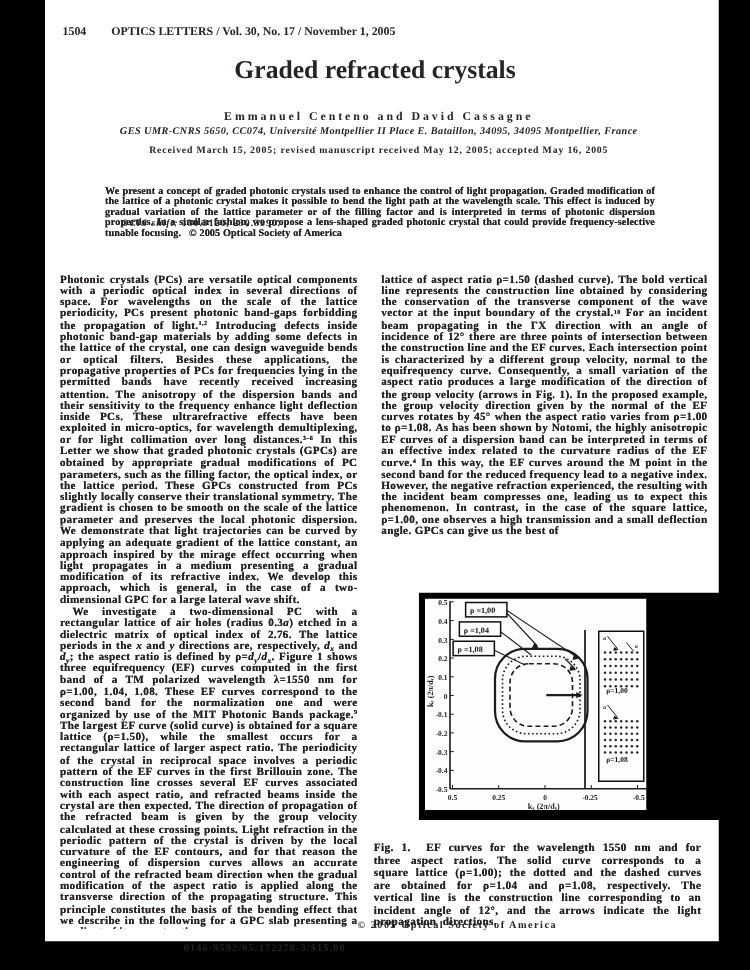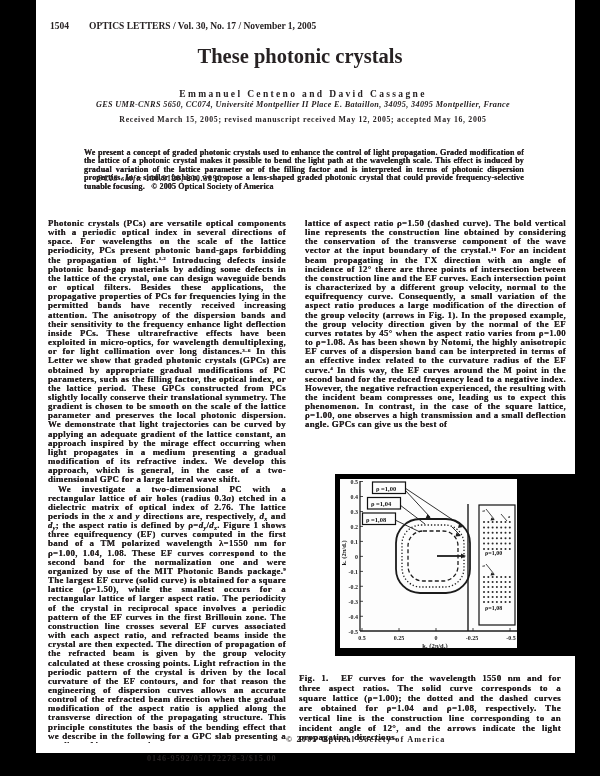--- a/index.html
+++ b/index.html
@@ -17,21 +17,21 @@
 <div class="abs" style="left:0;top:0;width:36px;height:776px;background:#000;"></div>
 
 <div class="abs" style="left:575px;top:0;width:25px;height:776px;background:#000;"></div>
 
 <div class="abs" style="left:0;top:753px;width:600px;height:23px;background:#000;"></div>
 
 <div class="abs" style="left:50px;top:21px;font-size:9.5px;font-weight:bold;">1504</div>
 
 <div class="abs" style="left:89px;top:21px;font-size:9.5px;font-weight:bold;">OPTICS LETTERS / Vol. 30, No. 17 / November 1, 2005</div>
 
-<div class="abs" style="left:0;top:45px;width:600px;text-align:center;font-size:20.5px;font-weight:bold;">These photonic crystals</div>
+<div class="abs" style="left:0;top:45px;width:600px;text-align:center;font-size:20.5px;font-weight:bold;">Graded refracted crystals</div>
 
 <div class="abs" style="left:0;top:89px;width:606px;text-align:center;font-size:9.5px;font-weight:bold;letter-spacing:2.35px;">Emmanuel Centeno and David Cassagne</div>
 
 <div class="abs" style="left:0;top:100px;width:606px;text-align:center;font-size:8.2px;font-weight:bold;font-style:italic;letter-spacing:0.35px;">GES UMR-CNRS 5650, CC074, Université  Montpellier II Place E. Bataillon, 34095, 34095 Montpellier, France</div>
 
 <div class="abs" style="left:0;top:115px;width:606px;text-align:center;font-size:7.8px;font-weight:bold;letter-spacing:0.68px;">Received March 15, 2005; revised manuscript received May 12, 2005; accepted May 16, 2005</div>
 
 <div class="abs j ink" style="left:84px;top:129.5px;width:440px;font-size:8.15px;line-height:8.62px;letter-spacing:0.1px;font-weight:bold;">We present a concept of graded photonic crystals used to enhance the control of light propagation. Graded modification of the lattice of a photonic crystal makes it possible to bend the light path at the wavelength scale. This effect is induced by gradual variation of the lattice parameter or of the filling factor and is interpreted in terms of photonic dispersion properties. In a similar fashion, we propose a lens-shaped graded photonic crystal that could provide frequency-selective tunable focusing.&nbsp;&nbsp; © 2005 Optical Society of America</div>
 
 <div class="abs" style="left:97px;top:173.5px;font-size:7.9px;font-weight:bold;letter-spacing:0.75px;"><i>OCIS shift:</i> 130.3120, 230.3990.</div>

